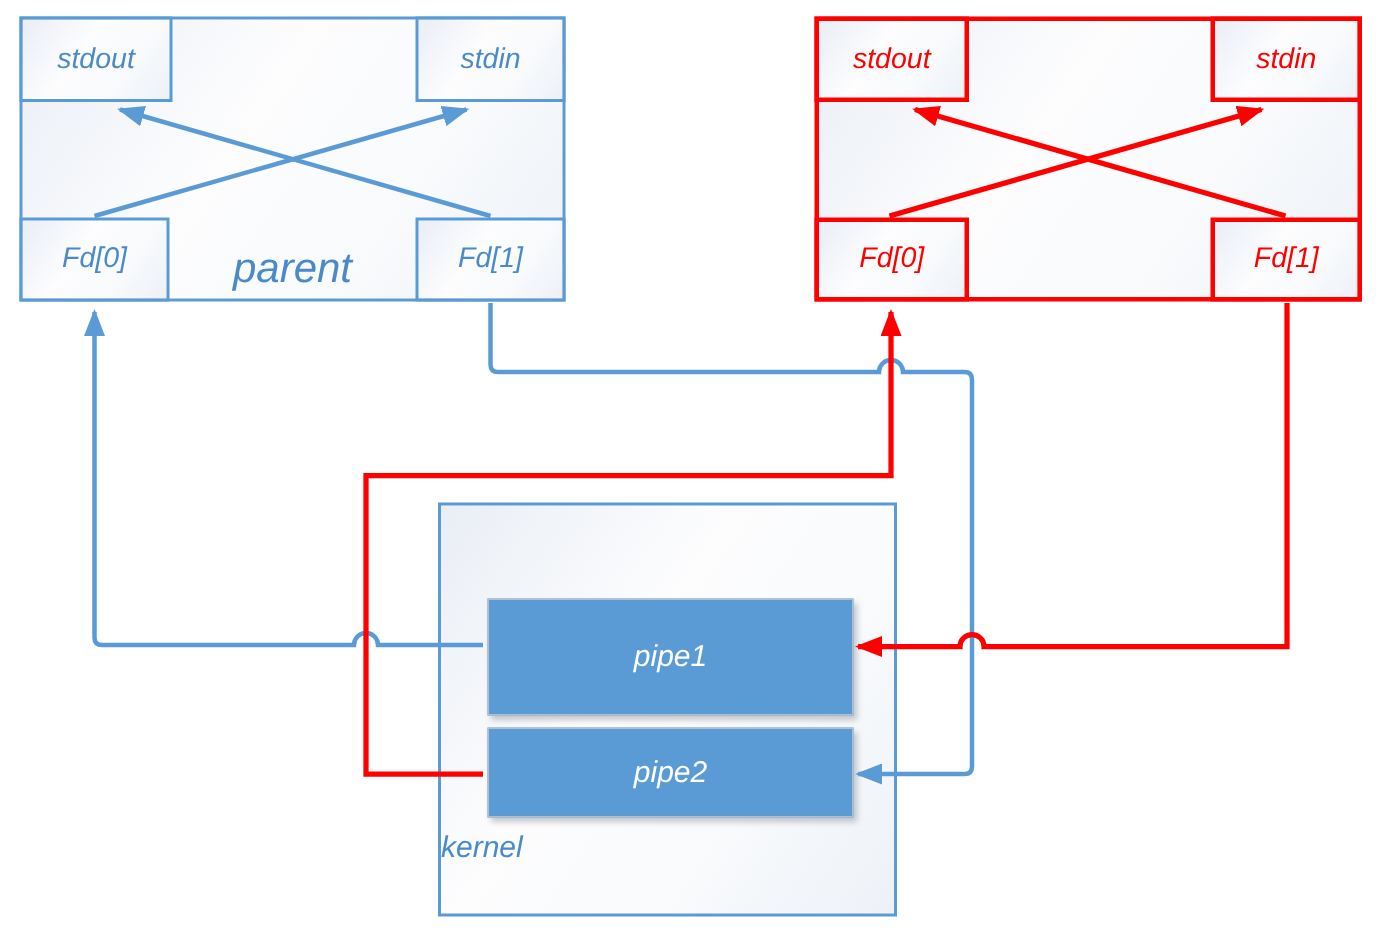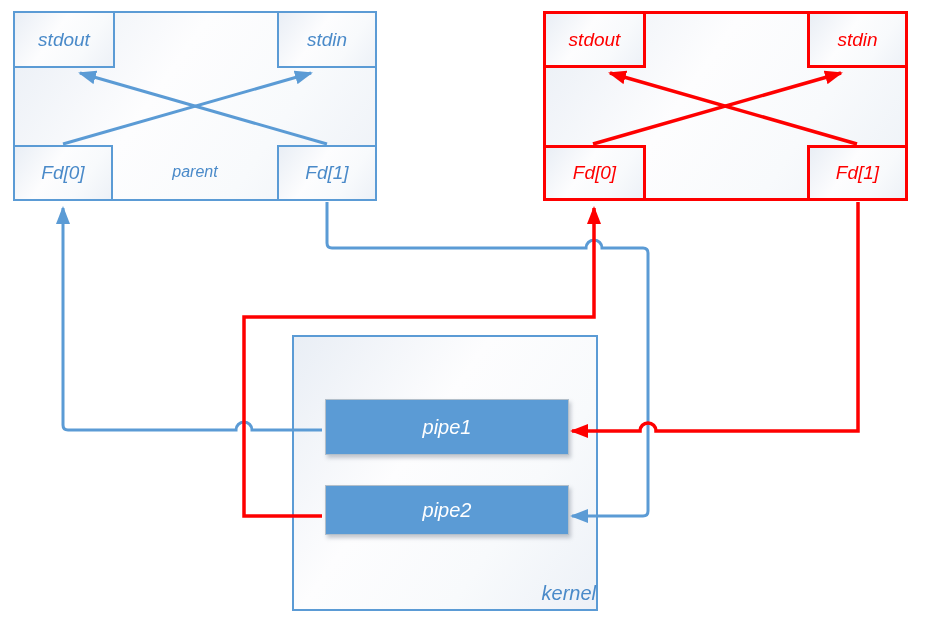--- a/index.html
+++ b/index.html
@@ -23,28 +23,28 @@
   .blue-proc .pos-tr{right:-2px;top:-2px;}
   .blue-proc .pos-bl{left:-2px;bottom:-2px;}
   .blue-proc .pos-br{right:-2px;bottom:-2px;}
   .red-proc .pos-tl{left:-3px;top:-3px;}
   .red-proc .pos-tr{right:-3px;top:-3px;}
   .red-proc .pos-bl{left:-3px;bottom:-3px;}
   .red-proc .pos-br{right:-3px;bottom:-3px;}
   .lbl{font-size:19px;}
   .blue-text{color:var(--blue-text);}
   .red-text{color:var(--red);}
-  .proc-label{position:absolute;left:0;right:0;top:150px;text-align:center;font-size:16px;}
+  .proc-label{position:absolute;left:0;right:0;top:150px;text-align:center;font-size:28px;}
   .kernel-box{position:absolute;box-sizing:border-box;border:2px solid var(--blue);}
   .pipe{
     position:absolute;box-sizing:border-box;display:flex;align-items:center;justify-content:center;
     background:var(--pipe-fill);border:1px solid #b3bfca;color:var(--pipe-text);font-size:20px;
     box-shadow:2px 3px 4px rgba(110,120,135,.4);
   }
-  .kernel-label{position:absolute;left:0;right:0;bottom:4px;text-align:right;font-size:20px;}
+  .kernel-label{position:absolute;left:0;right:0;bottom:32px;text-align:left;font-size:20px;}
   svg.overlay{position:absolute;left:0;top:0;pointer-events:none;}
   .c-blue{stroke:var(--blue);stroke-width:3;fill:none;}
   .c-red{stroke:var(--red);stroke-width:3.5;fill:none;}
   .head-blue{fill:var(--blue);}
   .head-red{fill:var(--red);}
 </style>
 </head>
 <body>
 
 <div class="canvas">
@@ -74,24 +74,24 @@
     </div>
     <div class="sub red-sub paper pos-bl" style="width:103px;height:56px;">
       <span class="lbl red-text">Fd[0]</span>
     </div>
     <div class="sub red-sub paper pos-br" style="width:101px;height:56px;">
       <span class="lbl red-text">Fd[1]</span>
     </div>
   </div>
 
   <div class="kernel-box paper" style="left:292px;top:335px;width:306px;height:276px;">
-    <div class="pipe" style="left:31px;top:62px;width:244px;height:56px;">
+    <div class="pipe" style="left:31px;top:62px;width:244px;height:78px;">
       <span>pipe1</span>
     </div>
-    <div class="pipe" style="left:31px;top:148px;width:244px;height:50px;">
+    <div class="pipe" style="left:31px;top:148px;width:244px;height:60px;">
       <span>pipe2</span>
     </div>
     <div class="kernel-label blue-text">kernel</div>
   </div>
 
   <svg class="overlay" width="930" height="626" viewBox="0 0 930 626">
     <defs>
       <marker id="arrow-blue" viewBox="0 0 18 14" refX="16" refY="7" markerWidth="18" markerHeight="14" orient="auto" markerUnits="userSpaceOnUse">
         <path d="M0,0 L18,7 L0,14 Z" class="head-blue"></path>
       </marker>

